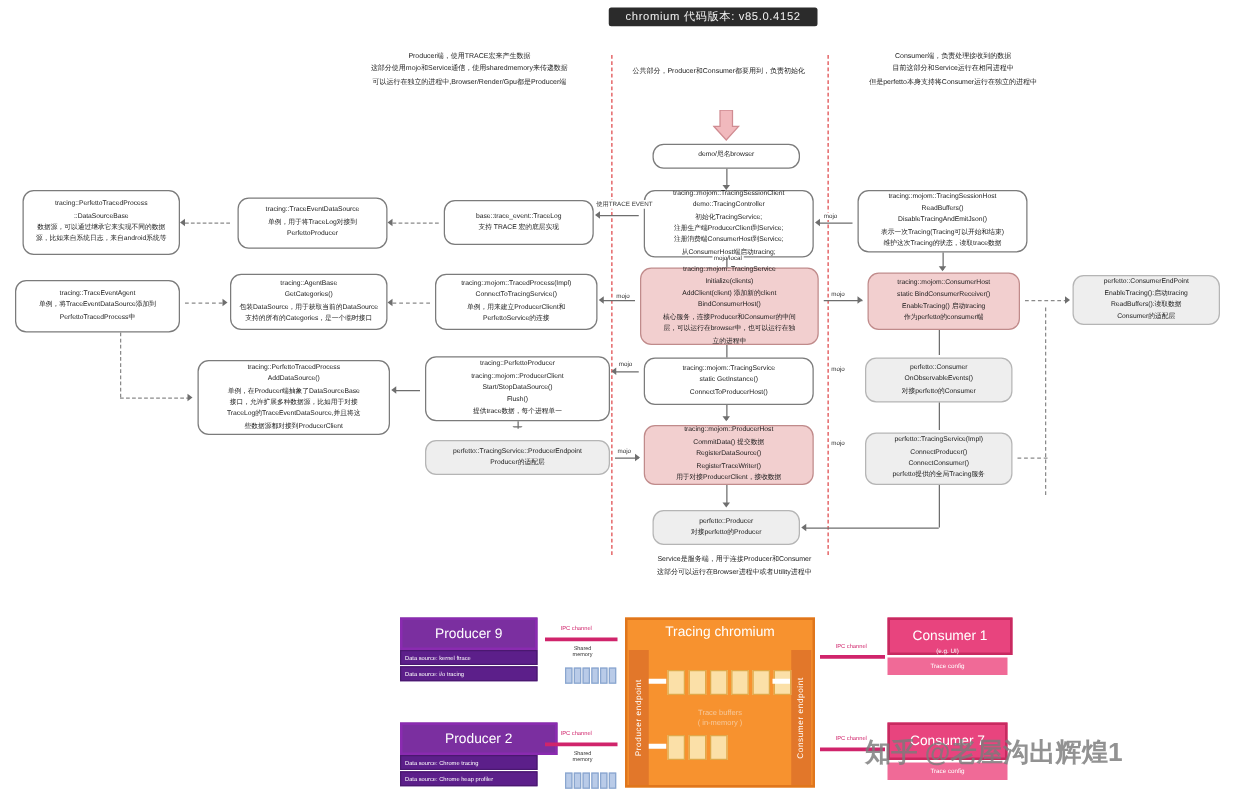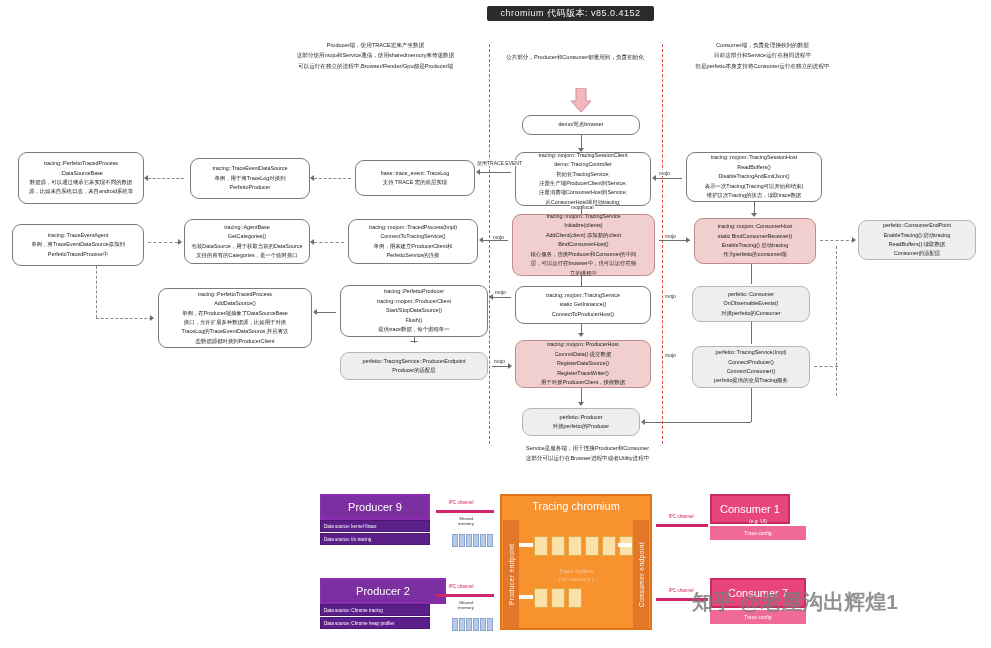--- a/index.html
+++ b/index.html
@@ -374,21 +374,21 @@
   <span class="chunk" style="display:block;width:12px;height:18px;"></span>
   <span class="chunk" style="display:block;width:12px;height:18px;"></span>
   <span class="chunk" style="display:block;width:12px;height:18px;"></span>
 </div>
 <div class="abs" style="left:519px;top:543px;width:14px;height:4px;background:#fff;"></div>
 <div class="abs" style="left:618px;top:543px;width:14px;height:4px;background:#fff;"></div>
 <div class="abs" style="left:519px;top:595px;width:14px;height:4px;background:#fff;"></div>
 
 <div class="abs ipc-lbl" style="left:658px;top:514px;width:46px;">IPC channel</div>
 <div class="abs" style="left:656px;top:524px;width:52px;height:3px;background:#d0246b;"></div>
-<div class="abs cons" style="left:710px;top:494px;width:80px;height:30px;">
+<div class="abs cons" style="left:710px;top:494px;width:100px;height:30px;">
   <span>Consumer 1</span>
 </div>
 <div class="abs" style="left:710px;top:518px;width:96px;text-align:center;font-size:5px;color:#fff;">(e.g. UI)</div>
 <div class="abs cons-sub" style="left:710px;top:526px;width:96px;height:14px;">
   <span>Trace config</span>
 </div>
 
 <div class="abs ipc-lbl" style="left:658px;top:588px;width:46px;">IPC channel</div>
 <div class="abs" style="left:656px;top:598px;width:52px;height:3px;background:#d0246b;"></div>
 <div class="abs cons" style="left:710px;top:578px;width:96px;height:30px;">

